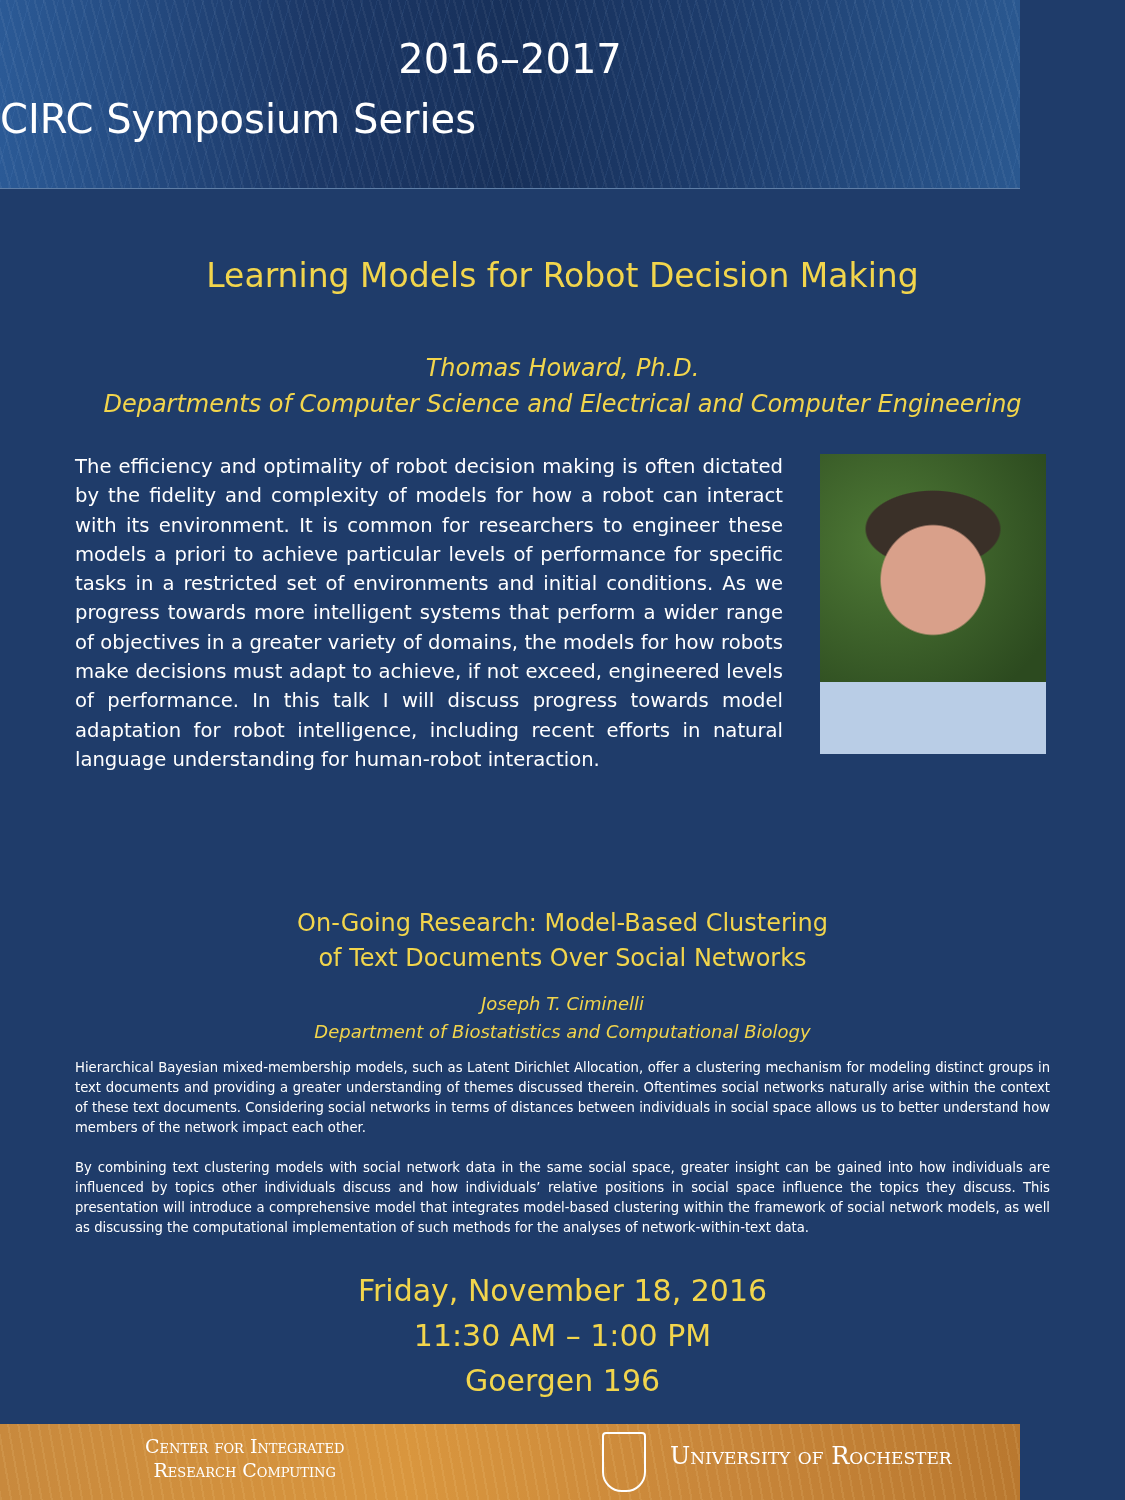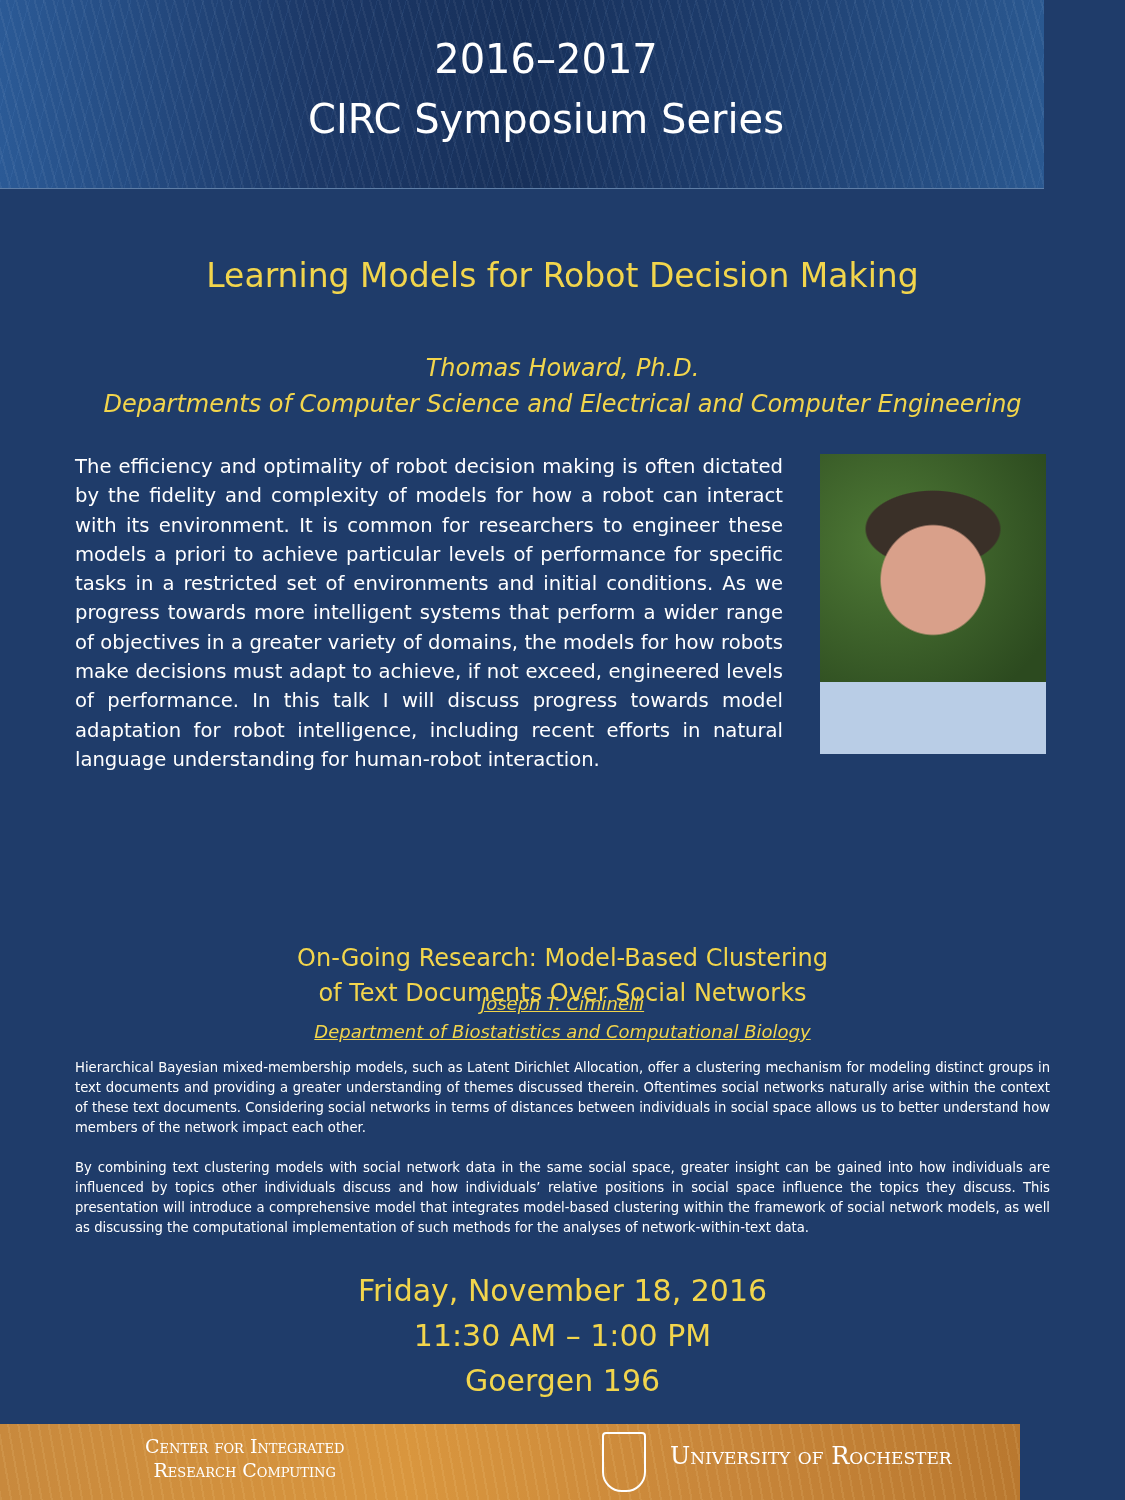--- a/index.html
+++ b/index.html
@@ -2,34 +2,34 @@
 <html><head>
 <meta charset="utf-8">
 <style>
   html, body { margin:0; padding:0; }
   body { width:1125px; height:1500px; background:#1f3c6a; font-family:"DejaVu Sans", sans-serif; position:relative; overflow:hidden; }
   .header { position:absolute; left:0; top:0; width:1020px; height:188px;
     background:
       repeating-linear-gradient(75deg, rgba(255,255,255,0.05) 0 2px, transparent 2px 9px),
       repeating-linear-gradient(105deg, rgba(120,170,230,0.08) 0 1px, transparent 1px 14px),
       linear-gradient(90deg, #2b5a96 0%, #1c3867 30%, #17305a 50%, #1d3c6c 70%, #2a5890 100%);
-    border-bottom:1px solid #5f7fa8;padding-left:24px; }
+    border-bottom:1px solid #5f7fa8; }
   .header .t1 { position:absolute; top:36px; width:100%; text-align:center; color:#fff; font-size:40px; letter-spacing:0; }
-  .header .t2 { position:absolute; top:96px; width:100%; text-align:center; color:#fff; font-size:40px; }
+  .header .t2 { position:absolute; top:96px; width:100%; text-align:left; color:#fff; font-size:40px; }
   .yellow { color:#f2d54c; }
   .title { position:absolute; top:256px; width:100%; text-align:center; font-size:33px; }
   .speaker { position:absolute; top:350px; width:100%; text-align:center; font-size:24px; font-style:italic; line-height:36px; }
   .abstract { position:absolute; left:75px; top:452px; width:708px; color:#fff; font-size:19.6px; line-height:29.3px; text-align:justify; }
   .photo { position:absolute; left:820px; top:454px; width:226px; height:300px;
     background: radial-gradient(ellipse 38% 30% at 50% 42%, #d9a08a 0 60%, transparent 62%),
       radial-gradient(ellipse 42% 18% at 50% 25%, #3a3028 0 70%, transparent 72%),
       linear-gradient(180deg, transparent 0 76%, #b9cde6 76% 100%),
       radial-gradient(circle at 30% 30%, #4f7a36, #2c4a1f 70%); }
-  .t2title { position:absolute; top:906px; width:100%; text-align:center; font-size:24px; line-height:35px;margin-top:35px; }
-  .t2speaker { position:absolute; top:990px; width:100%; text-align:center; font-size:18px; font-style:italic; line-height:28px;text-decoration:underline; }
+  .t2title { position:absolute; top:906px; width:100%; text-align:center; font-size:24px; line-height:35px; }
+  .t2speaker { position:absolute; top:990px; width:100%; text-align:center; font-size:18px; font-style:italic; line-height:28px; }
   .t2abs { position:absolute; left:75px; width:975px; color:#fff; font-size:13.2px; line-height:20px; text-align:justify; }
   .when { position:absolute; top:1268px; width:100%; text-align:center; font-size:30px; line-height:45px; }
   .footer { position:absolute; left:0; top:1424px; width:1020px; height:76px;
     background: repeating-linear-gradient(80deg, rgba(255,230,170,0.10) 0 2px, transparent 2px 10px),
       linear-gradient(90deg, #c8893d 0%, #d9963e 40%, #c8863a 70%, #b9782f 100%); }
   .circ { position:absolute; left:145px; top:10px; color:#fff; font-family:"DejaVu Serif", serif; font-size:19px; line-height:24px; text-align:center; font-variant:small-caps; }
   .shield { position:absolute; left:602px; top:8px; width:40px; height:56px; border:2px solid #fff; border-radius:4px 4px 20px 20px; }
   .ur { position:absolute; left:670px; top:18px; color:#fff; font-family:"DejaVu Serif", serif; font-size:24px; }
 </style>
 </head>

